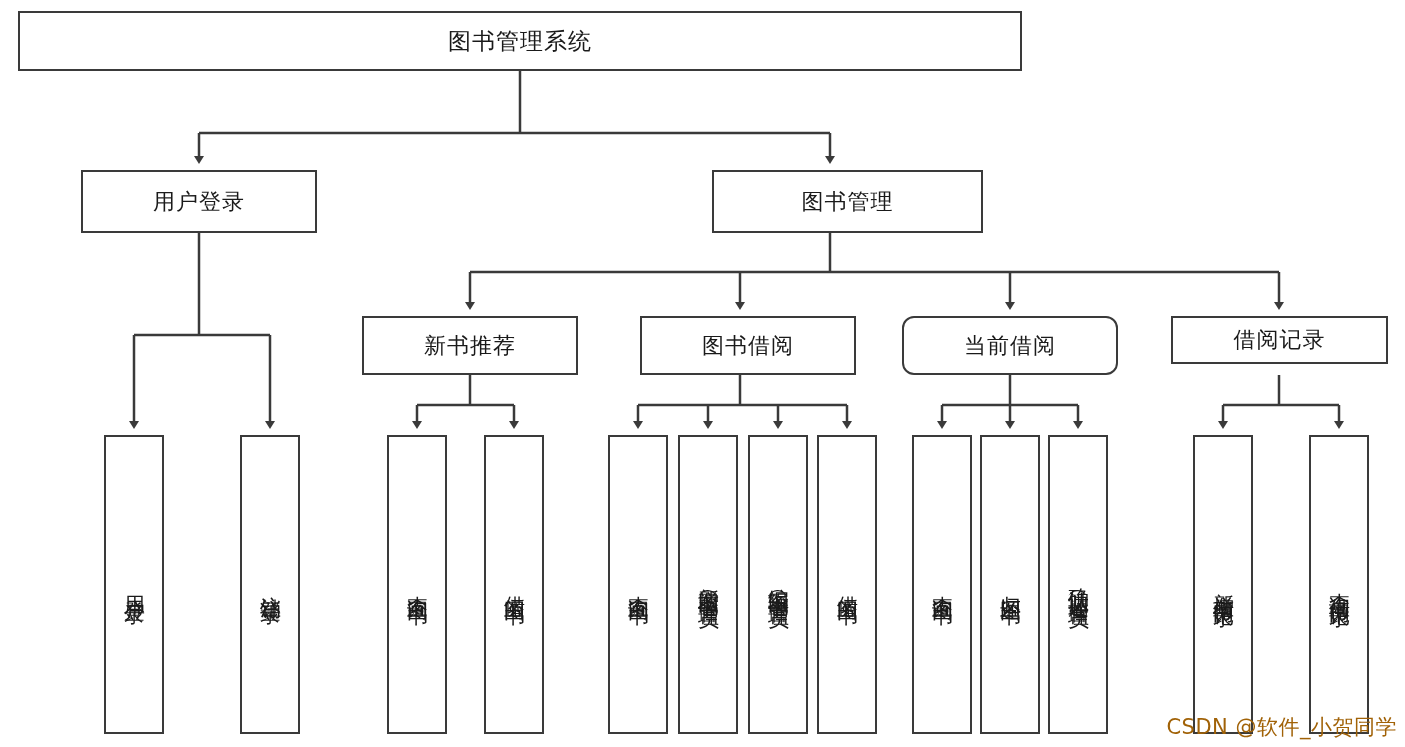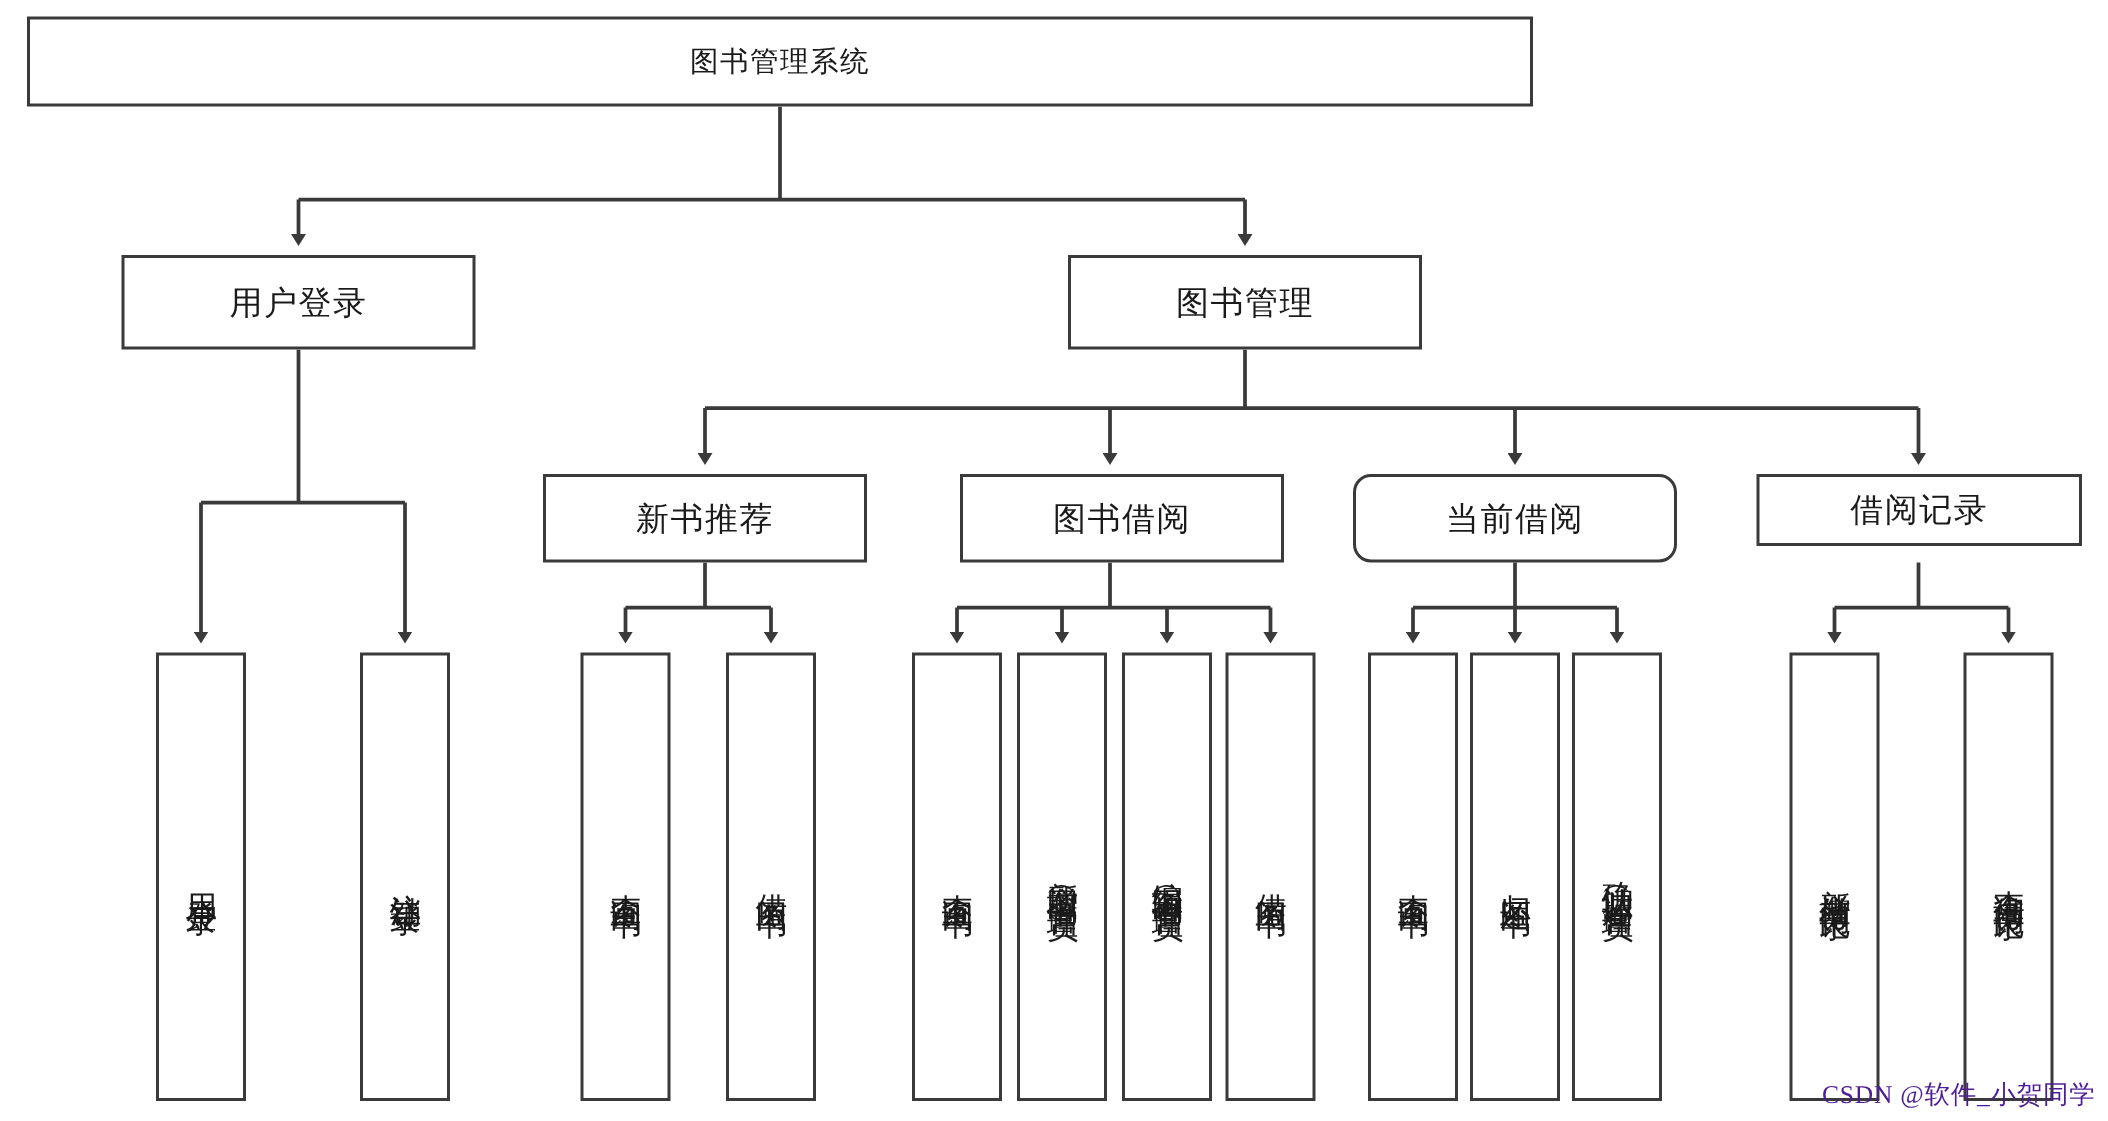--- a/index.html
+++ b/index.html
@@ -25,21 +25,21 @@
     display: flex;
     align-items: center;
     justify-content: center;
     color: #1a1a1a;
   }
   .node.horiz {
     font-size: 22px;
     letter-spacing: 1px;
   }
   .node.root {
-    font-size: 19px;
+    font-size: 23px;
   }
   .leaf {
     position: absolute;
     box-sizing: border-box;
     border: 2.5px solid #3a3a3a;
     background: #ffffff;
     display: flex;
     align-items: center;
     justify-content: center;
     color: #1a1a1a;
@@ -58,25 +58,24 @@
     left: 0;
     top: 0;
     width: 1405px;
     height: 747px;
     pointer-events: none;
   }
   .watermark {
     position: absolute;
     right: 8px;
     bottom: 6px;
-    font-size: 17px;
-    color: #4c1d95;
+    font-size: 21px;
+    color: #a16207;
     white-space: nowrap;
     letter-spacing: 0.5px;
-    font-family: Liberation Serif, serif;
   }
 </style>
 </head>
 <body>
 
 <div id="canvas">
 
   <svg class="wires" viewBox="0 0 1405 747" xmlns="http://www.w3.org/2000/svg">
     <defs>
       <marker id="arrow" markerWidth="10" markerHeight="10" refX="4" refY="5" orient="auto" markerUnits="userSpaceOnUse">
@@ -127,21 +126,21 @@
     </g>
   </svg>
 
   <div class="node horiz root" style="left:18px; top:11px; width:1004px; height:60px;">
     <span>图书管理系统</span>
   </div>
 
   <div class="node horiz" style="left:81px; top:170px; width:236px; height:63px;">
     <span>用户登录</span>
   </div>
-  <div class="node horiz" style="left:712px; top:170px; width:236px; height:63px;">
+  <div class="node horiz" style="left:712px; top:170px; width:271px; height:63px;">
     <span>图书管理</span>
   </div>
 
   <div class="node horiz" style="left:362px; top:316px; width:216px; height:59px;align-items:center;">
     <span>新书推荐</span>
   </div>
   <div class="node horiz" style="left:640px; top:316px; width:216px; height:59px;text-align:center;">
     <span>图书借阅</span>
   </div>
   <div class="node horiz" style="left:902px; top:316px; width:216px; height:59px;border-radius:12px;">

